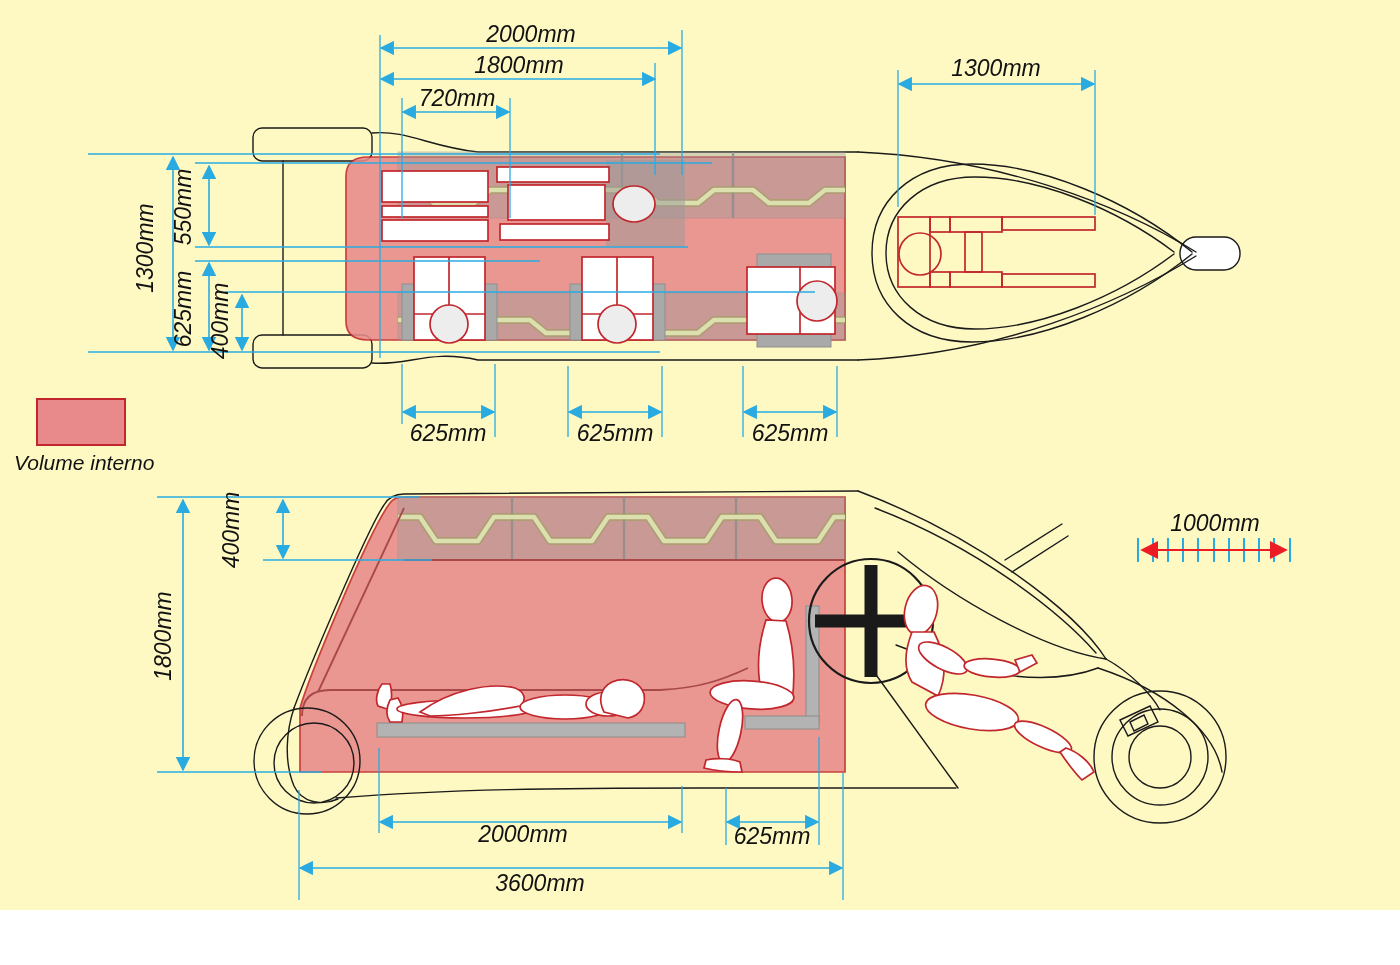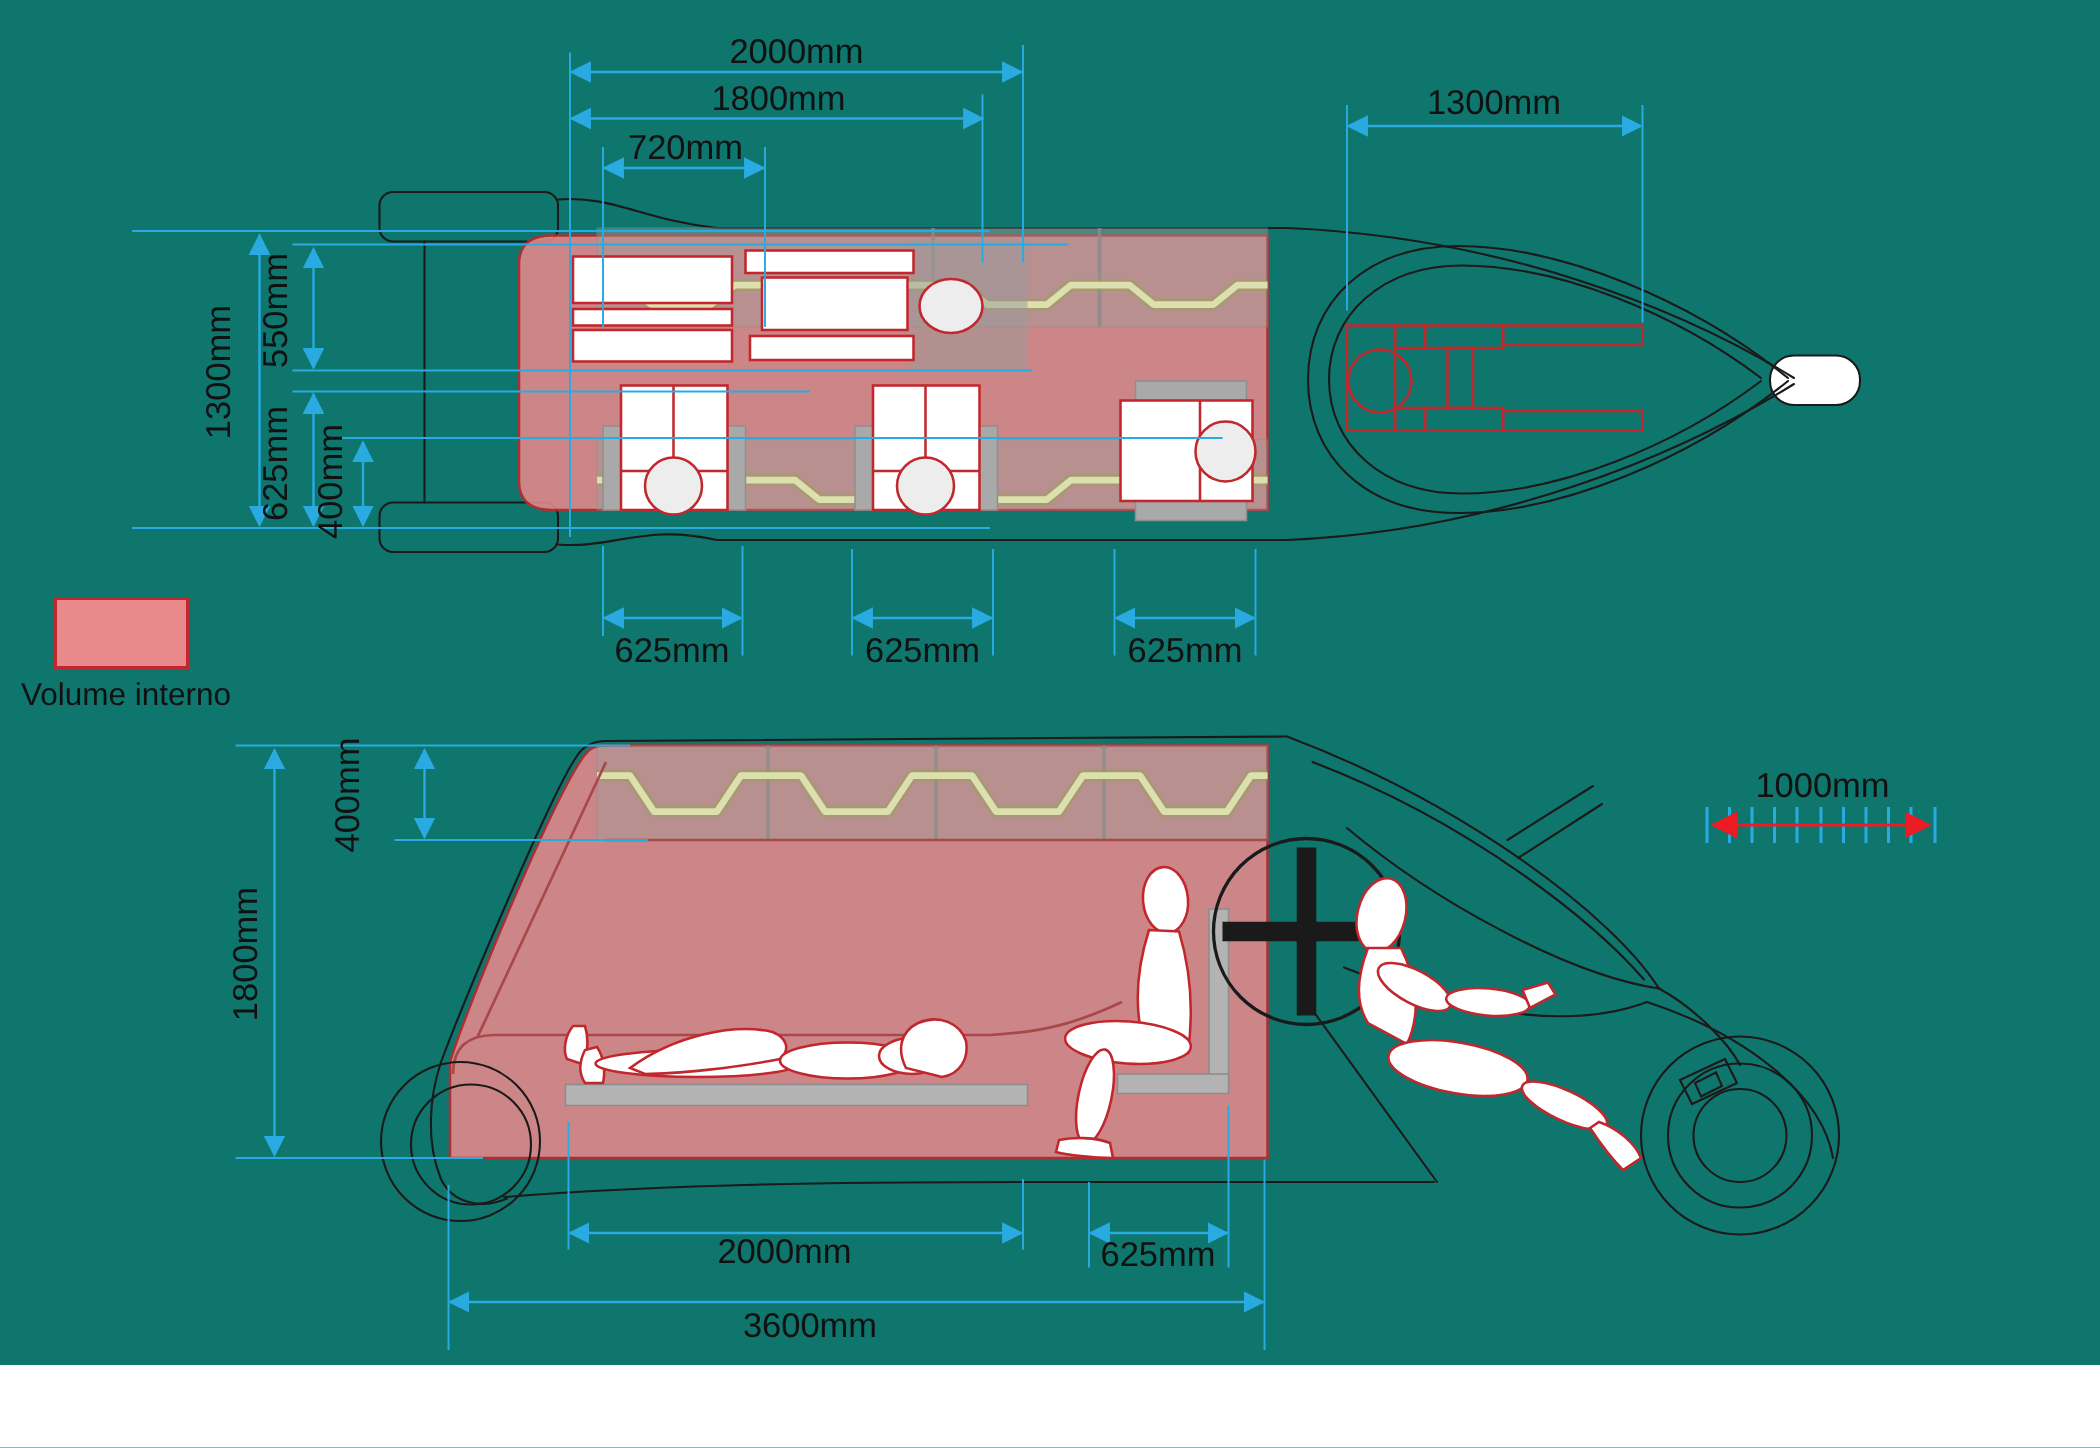--- a/index.html
+++ b/index.html
@@ -1,17 +1,17 @@
 <!DOCTYPE html>
 <html><head>
 <meta charset="utf-8">
 <style>
   html,body{margin:0;padding:0;background:#fff;}
-  .page{position:relative;width:1400px;height:910px;background:#0f766e;overflow:hidden;
-        font-family:"Liberation Sans","DejaVu Sans",sans-serif;}
+  .page{position:relative;width:1400px;height:910px;background:#fef9c3;overflow:hidden;
+        font-family:"Liberation Sans","DejaVu Sans",sans-serif;font-style:italic;}
   .bl{stroke:#1a1a1a;stroke-width:1.4;fill:none;stroke-linecap:round;}
   .blf{stroke:#1a1a1a;stroke-width:1.4;fill:#fff;}
   .rl{stroke:#c1272d;stroke-width:1.7;fill:none;}
   .rw{stroke:#c1272d;stroke-width:1.7;fill:#fff;}
   .rg{stroke:#c1272d;stroke-width:1.7;fill:#ededed;}
   .dim{stroke:#29abe2;stroke-width:1.6;fill:none;}
   .ext{stroke:#29abe2;stroke-width:1.3;fill:none;}
   .lbl{font-family:"Liberation Sans","DejaVu Sans",sans-serif;font-size:23px;fill:#111;text-anchor:middle;}
   .gray{fill:#9e9e9e;opacity:.42;stroke:#8c8c8c;stroke-width:1;}
   .gdiv{stroke:#8c8c8c;stroke-width:2.4;opacity:.8;}

